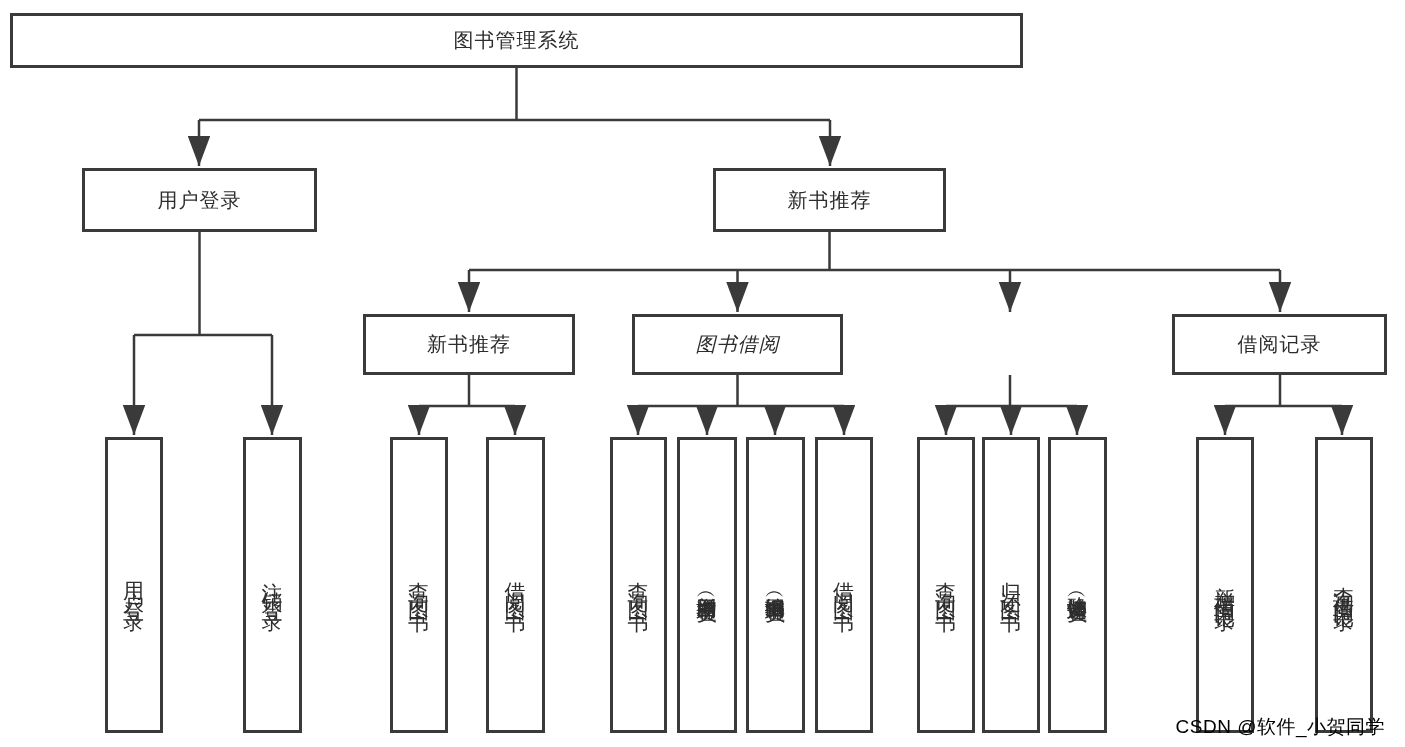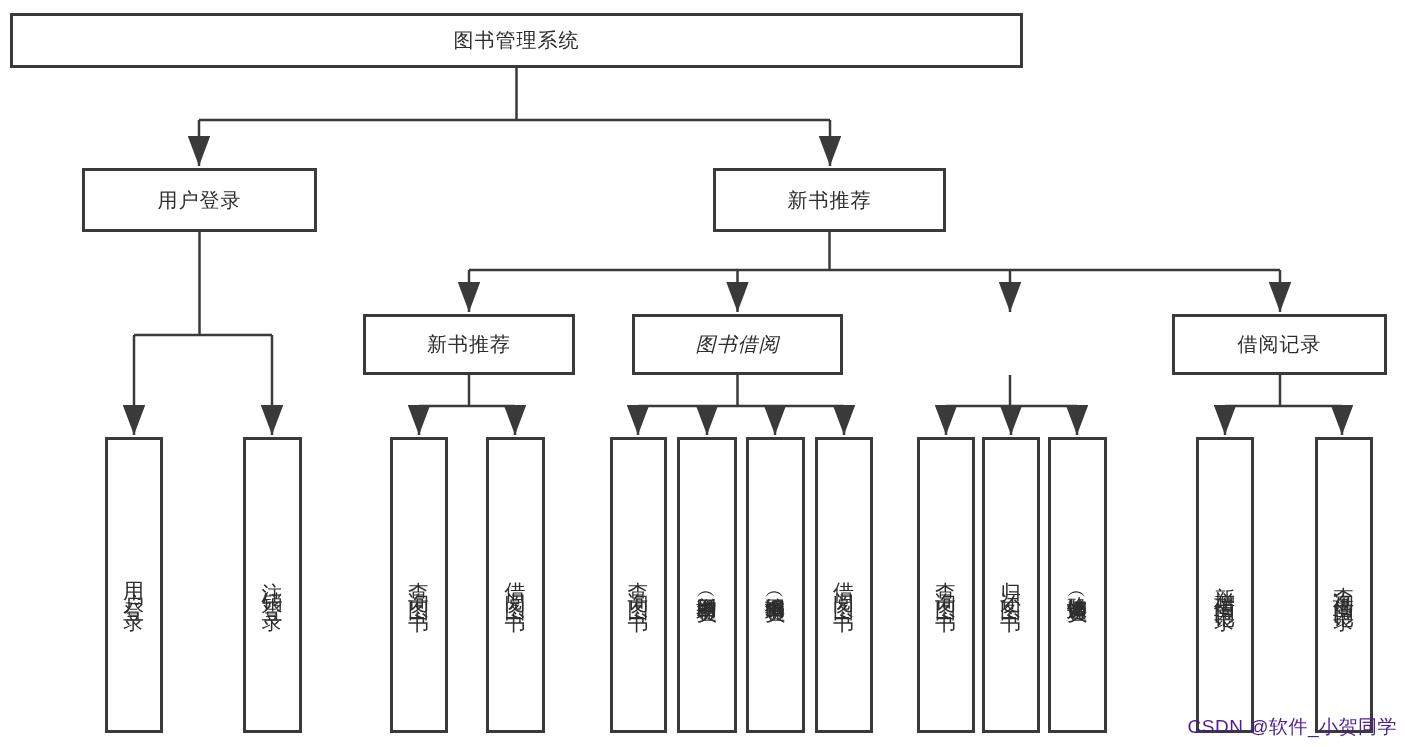--- a/index.html
+++ b/index.html
@@ -36,23 +36,23 @@
     line-height:1;
     white-space:nowrap;
   }
   .vtext.mid{letter-spacing:5px;font-size:21px;}
   .vtext.long{letter-spacing:1px;font-size:20px;}
   #connector-svg{position:absolute;left:0;top:0;}
   .edge{stroke:#3a3a3a;stroke-width:2.5;fill:none;}
   #watermark{
     position:absolute;
     top:714px;
-    right:8px;
+    right:20px;
     font-size:19px;
-    color:#4c1d95;
+    color:#000000;
     letter-spacing:0.5px;
     white-space:nowrap;
   }
 </style>
 </head>
 <body>
 
 <div id="canvas">
 
   <svg id="connector-svg" width="1405" height="747">

